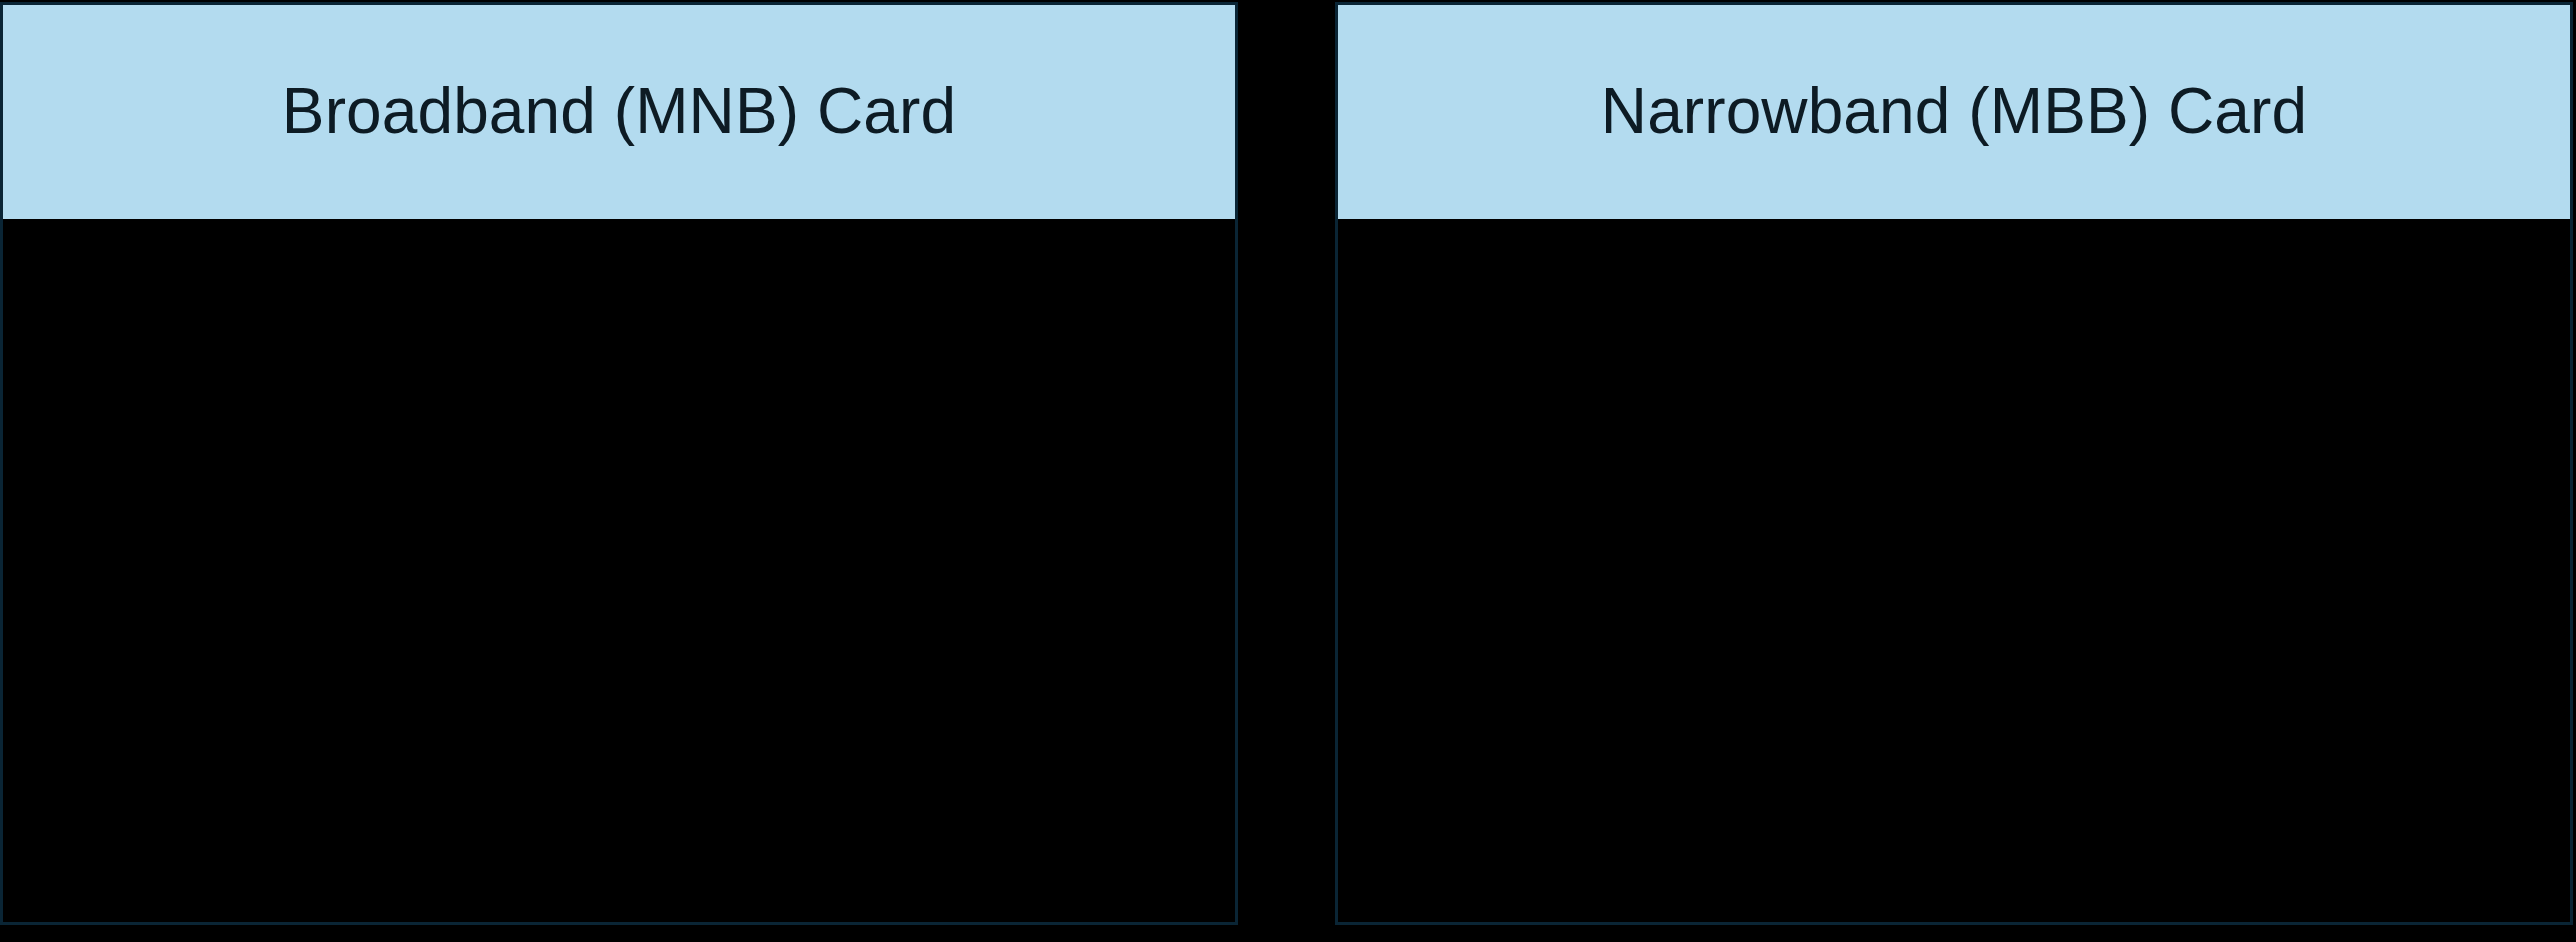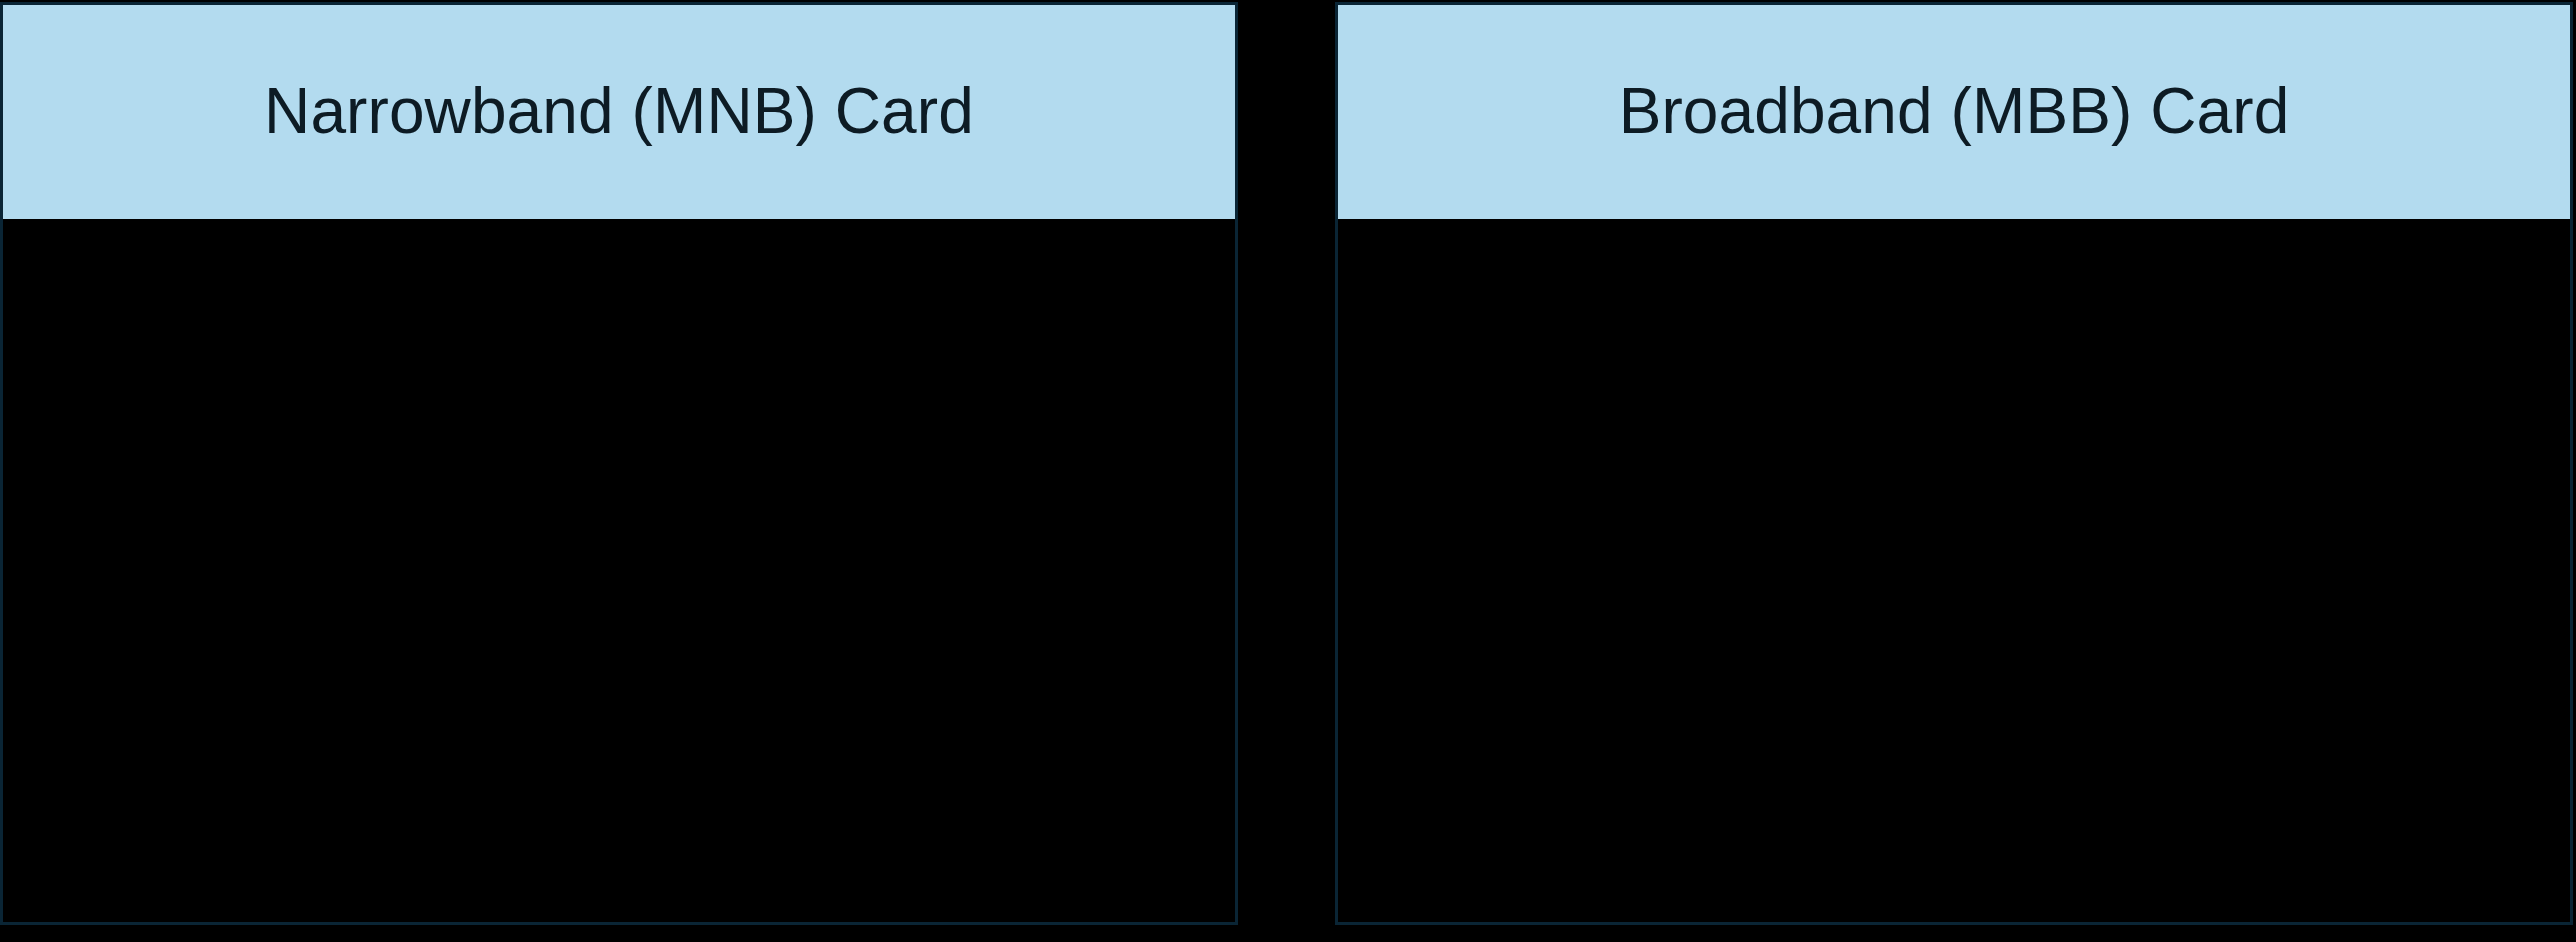--- a/index.html
+++ b/index.html
@@ -81,30 +81,30 @@
     line-height: 1;
   }
 </style>
 </head>
 <body>
 
 <div id="canvas">
 
   <section class="card card-narrowband">
     <header class="card-header">
-      <h2 class="card-header-title">Narrowband (MNB) Card</h2>
+      <h2 class="card-header-title">Broadband (MNB) Card</h2>
     </header>
     <div class="card-body">
       <div class="card-body-content"></div>
     </div>
   </section>
 
   <section class="card card-broadband">
     <header class="card-header">
-      <h2 class="card-header-title">Broadband (MBB) Card</h2>
+      <h2 class="card-header-title">Narrowband (MBB) Card</h2>
     </header>
     <div class="card-body">
       <div class="card-body-content"></div>
     </div>
   </section>
 
 </div>
 
 
 </body></html>

